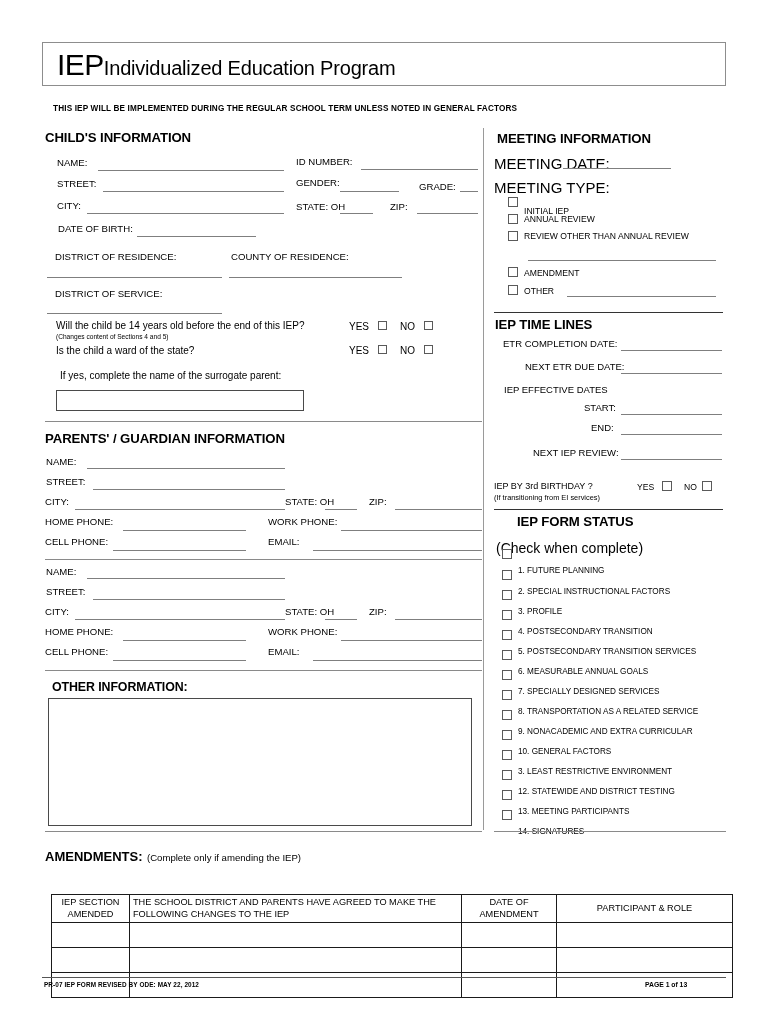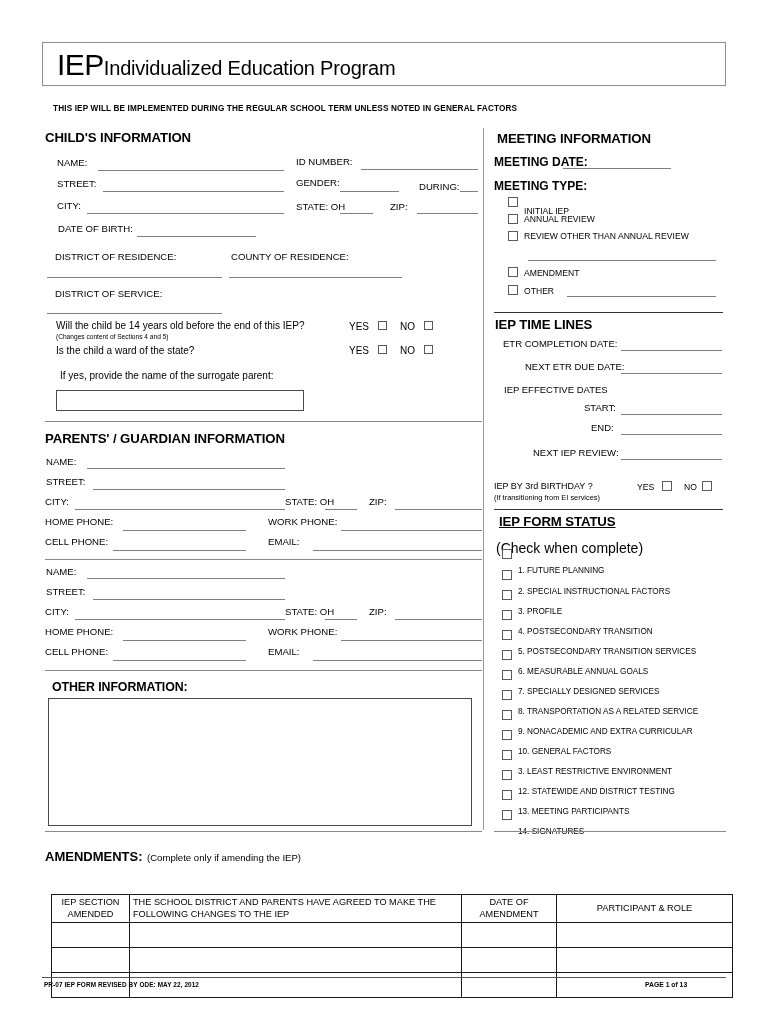--- a/index.html
+++ b/index.html
@@ -83,21 +83,21 @@
   .lbl {
     position: absolute;
     font-size: 9.6px;
     letter-spacing: 0px;
     white-space: nowrap;
   }
   .lbl.tiny { font-size: 6.6px; }
   .lbl.q { font-size: 10px; }
   .lbl.ck { font-size: 8.2px; margin-top: 16px; }
   .lbl.ck2 { font-size: 8.6px; }
-  .lbl.mi { font-size: 12px; font-weight: bold; }
+  .lbl.mi { font-size: 15px; }
   .lbl.tl { font-size: 9.5px; }
   .lbl.b { font-weight: 700; }
 
   .ln {
     position: absolute;
     height: 1px;
     background: #7f7f7f;
   }
 
   .cbx {
@@ -197,21 +197,21 @@
 
   <div class="lbl" style="left:57px; top:157px;">NAME:</div>
   <div class="ln" style="left:98px; top:170px; width:186px;"></div>
   <div class="lbl" style="left:296px; top:156px;">ID NUMBER:</div>
   <div class="ln" style="left:361px; top:169px; width:117px;"></div>
 
   <div class="lbl" style="left:57px; top:178px;">STREET:</div>
   <div class="ln" style="left:103px; top:191px; width:181px;"></div>
   <div class="lbl" style="left:296px; top:177px;">GENDER:</div>
   <div class="ln" style="left:340px; top:191px; width:59px;"></div>
-  <div class="lbl" style="left:419px; top:181px;">DURING:</div>
+  <div class="lbl" style="left:419px; top:181px;">GRADE:</div>
   <div class="ln" style="left:460px; top:191px; width:18px;"></div>
 
   <div class="lbl" style="left:57px; top:200px;">CITY:</div>
   <div class="ln" style="left:87px; top:213px; width:197px;"></div>
   <div class="lbl" style="left:296px; top:201px;">STATE: OH</div>
   <div class="ln" style="left:340px; top:213px; width:33px;"></div>
   <div class="lbl" style="left:390px; top:201px;">ZIP:</div>
   <div class="ln" style="left:417px; top:213px; width:61px;"></div>
 
   <div class="lbl" style="left:58px; top:223px;">DATE OF BIRTH:</div>
@@ -231,21 +231,21 @@
   <div class="cbx" style="left:378px; top:321px;"></div>
   <div class="lbl q" style="left:400px; top:321px;">NO</div>
   <div class="cbx" style="left:424px; top:321px;"></div>
 
   <div class="lbl q" style="left:56px; top:345px;">Is the child a ward of the state?</div>
   <div class="lbl q" style="left:349px; top:345px;">YES</div>
   <div class="cbx" style="left:378px; top:345px;"></div>
   <div class="lbl q" style="left:400px; top:345px;">NO</div>
   <div class="cbx" style="left:424px; top:345px;"></div>
 
-  <div class="lbl q" style="left:60px; top:370px;">If yes, provide the name of the surrogate parent:</div>
+  <div class="lbl q" style="left:60px; top:370px;">If yes, complete the name of the surrogate parent:</div>
   <div class="bigbox" style="left:56px; top:390px; width:248px; height:21px;"></div>
 
   <div class="hrule" style="left:45px; top:421px; width:437px;"></div>
 
   <div class="sec-head" style="left:45px; top:431px;">PARENTS' / GUARDIAN INFORMATION</div>
 
   <div class="lbl" style="left:46px; top:456px;">NAME:</div>
   <div class="ln" style="left:87px; top:468px; width:198px;"></div>
   <div class="lbl" style="left:46px; top:476px;">STREET:</div>
   <div class="ln" style="left:93px; top:489px; width:192px;"></div>
@@ -343,21 +343,21 @@
 
   <div class="lbl" style="left:494px; top:481px; font-size:9px;">IEP BY 3rd BIRTHDAY ?</div>
   <div class="lbl" style="left:494px; top:493px; font-size:7.4px;">(If transitioning from EI services)</div>
   <div class="lbl" style="left:637px; top:482px; font-size:8.6px;">YES</div>
   <div class="cbx lg" style="left:662px; top:481px;"></div>
   <div class="lbl" style="left:684px; top:482px; font-size:8.6px;">NO</div>
   <div class="cbx lg" style="left:702px; top:481px;"></div>
 
   <div class="hrule dark" style="left:494px; top:509px; width:229px;"></div>
 
-  <div class="sec-head" style="left:499px; top:514px;text-decoration:underline;">IEP FORM STATUS</div>
+  <div class="sec-head" style="left:517px; top:514px;">IEP FORM STATUS</div>
   <div class="lbl" style="left:496px; top:540px; font-size:14px;">(Check when complete)</div>
 
   <div class="cbx lg" style="left:502px; top:549px;"></div>
   <div class="lbl ck" style="left:518px; top:550px;">1. FUTURE PLANNING</div>
 
   <div class="cbx lg" style="left:502px; top:570px;"></div>
   <div class="lbl ck" style="left:518px; top:571px;">2. SPECIAL INSTRUCTIONAL FACTORS</div>
 
   <div class="cbx lg" style="left:502px; top:590px;"></div>
   <div class="lbl ck" style="left:518px; top:591px;">3. PROFILE</div>

